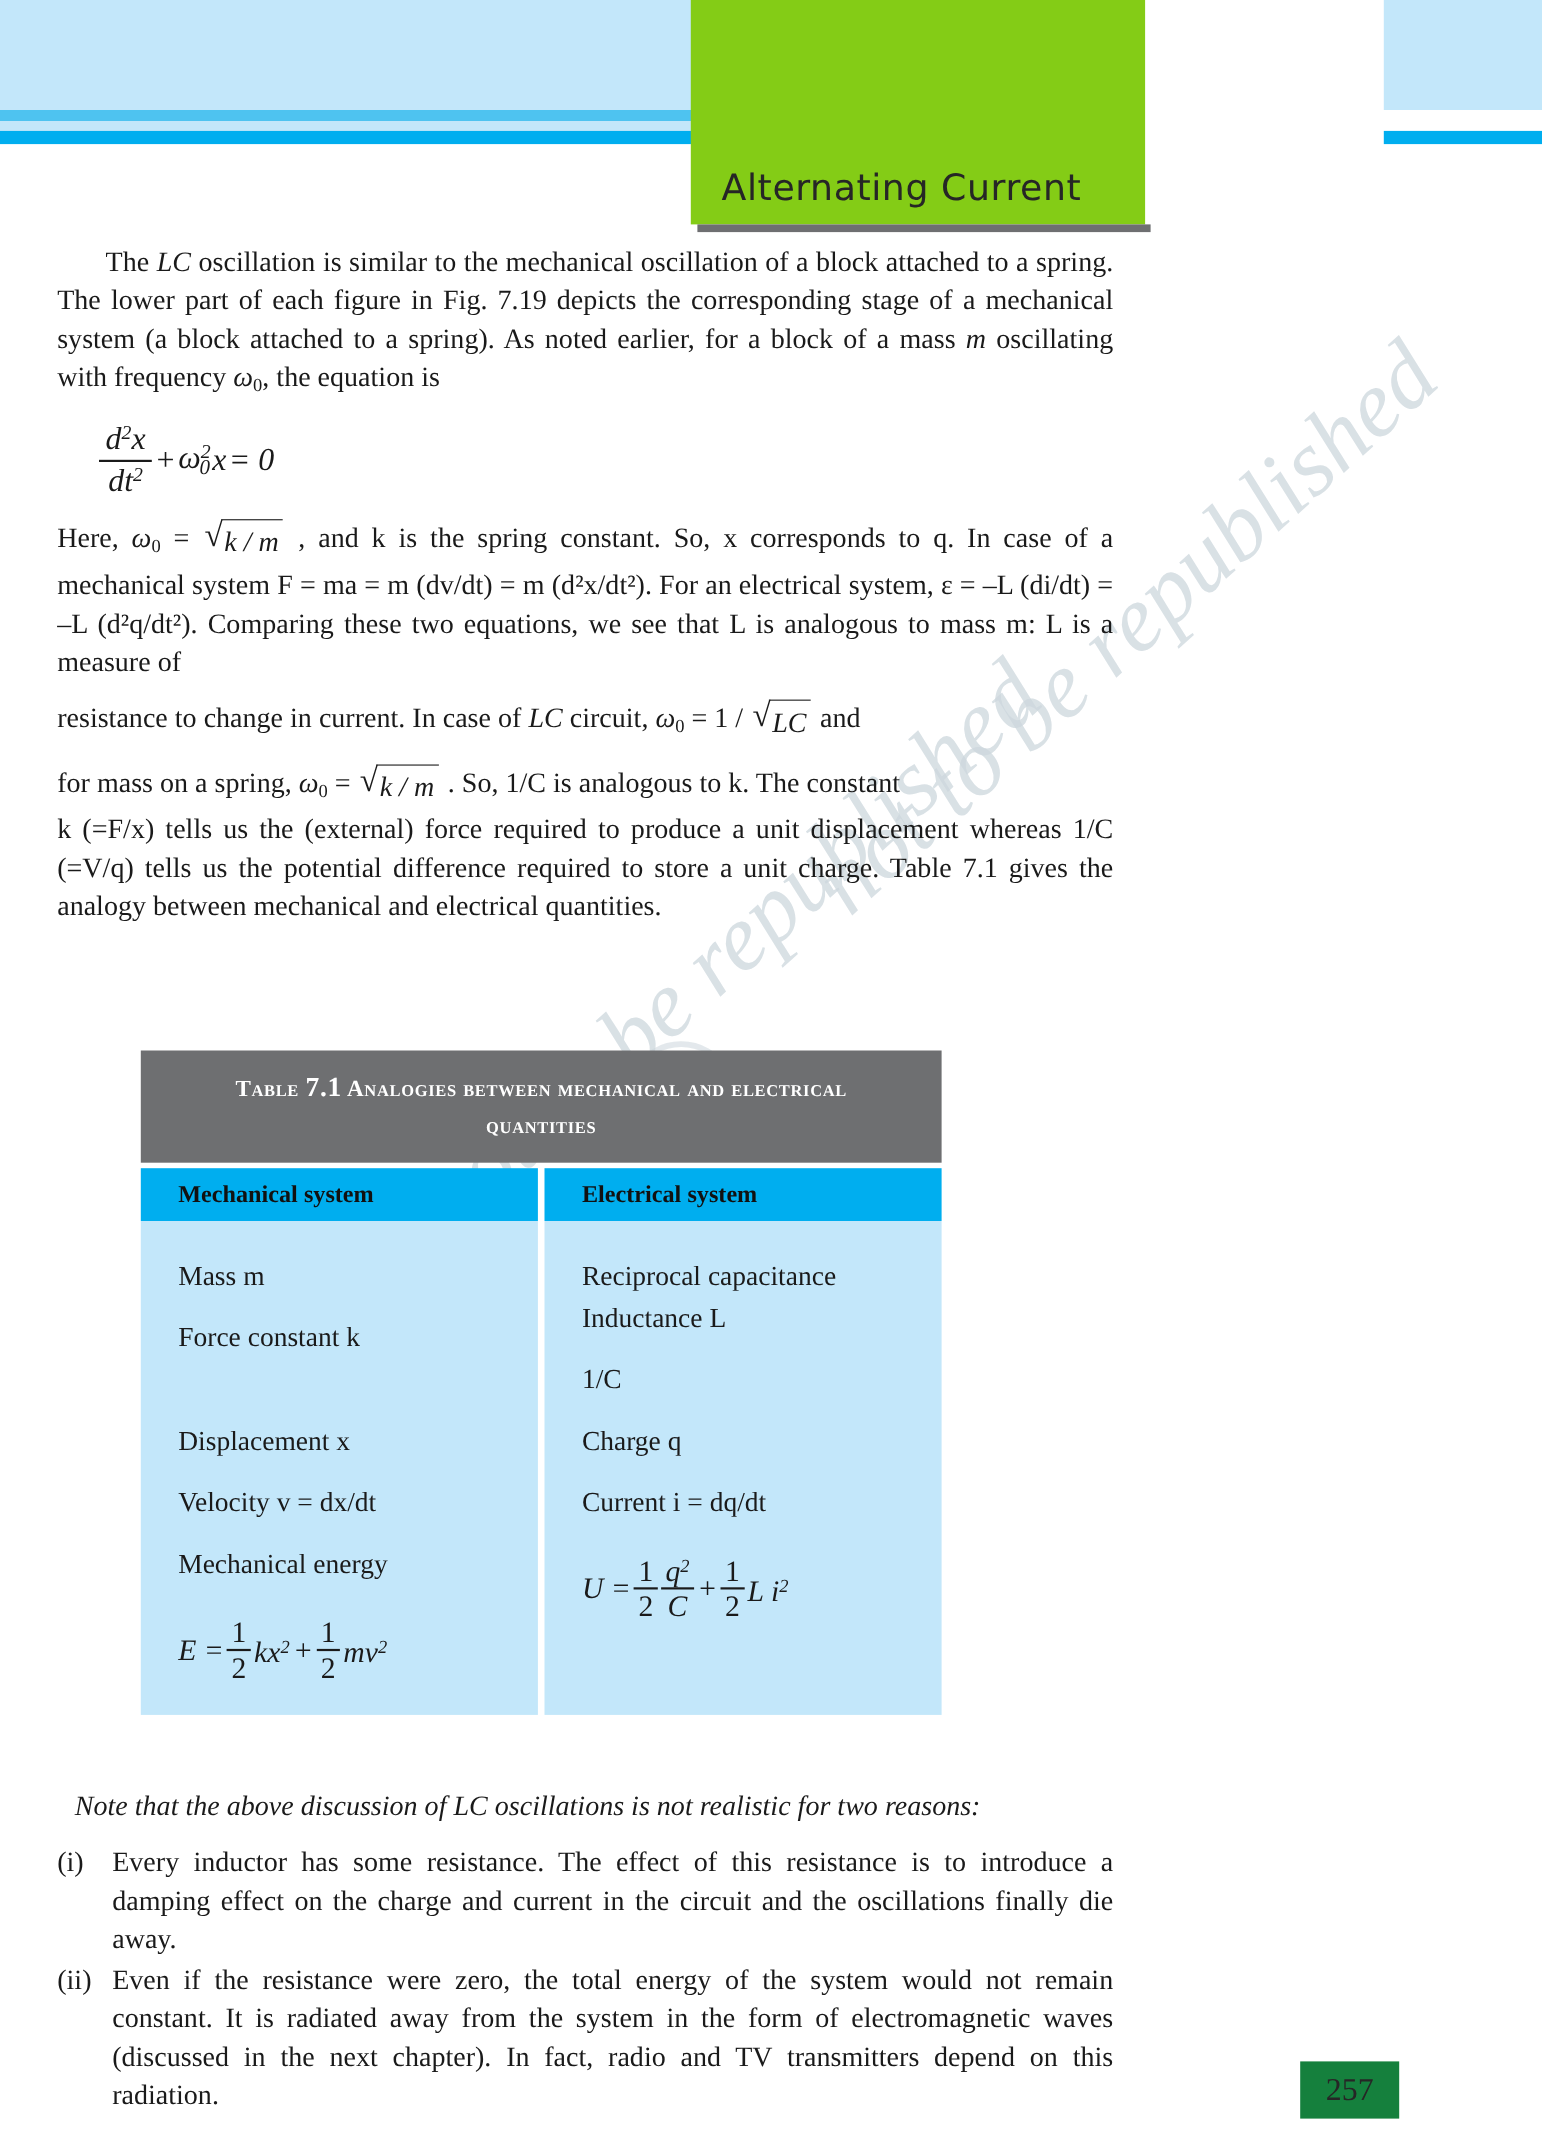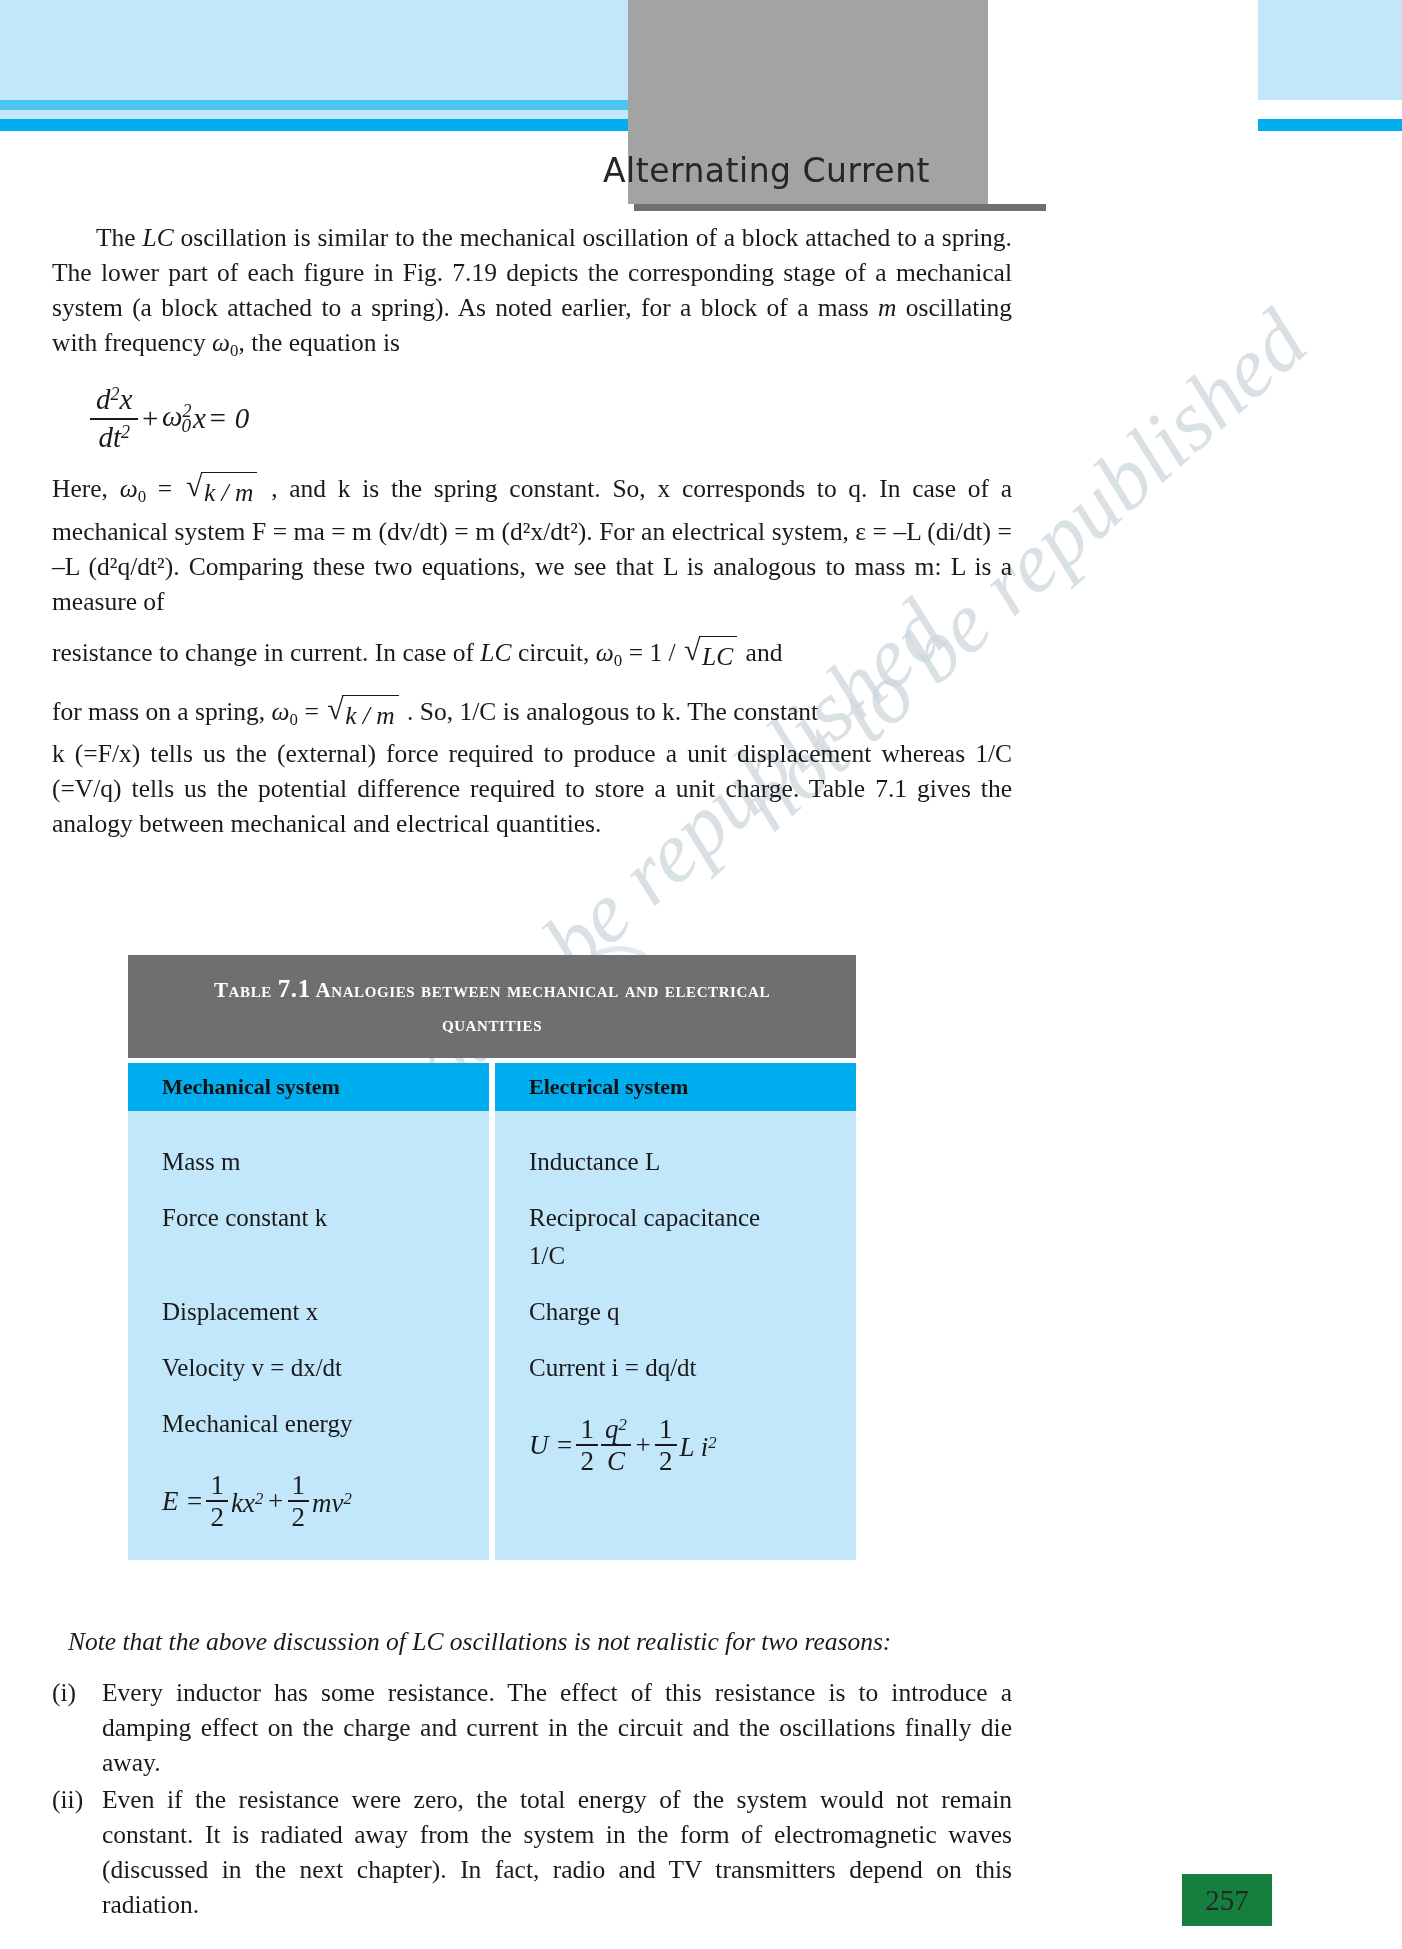--- a/index.html
+++ b/index.html
@@ -52,23 +52,23 @@
     left: 1258px; top: 119px;
     width: 144px; height: 12px;
     background: #00aeef;
   }
 
   
   .runhead {
     position: absolute;
     left: 628px;
     top: 0;
-    width: 360px;
+    width: 413px;
     height: 204px;
-    background: #a3a3a3;
+    background: #84cc16;
     box-sizing: border-box;
   }
   .runhead-shadow {
     position: absolute;
     left: 634px;
     top: 204px;
     width: 412px;
     height: 7px;
     background: #6e6f71;
   }
@@ -341,22 +341,22 @@
         <span>+</span>
         <span class="bigfrac">
             <span class="num">1</span>
             <span class="den">2</span>
           </span>
         <span class="i">m<span style="font-style:italic">v</span><sup>2</sup></span>
       </div>
     </div>
 
     <div class="tc">
+      <div class="row tight"><span>Reciprocal capacitance</span></div>
       <div class="row"><span>Inductance L</span></div>
-      <div class="row tight"><span>Reciprocal capacitance</span></div>
       <div class="row"><span>1/C</span></div>
       <div class="row"><span>Charge q</span></div>
       <div class="row"><span>Current i = dq/dt</span></div>
       <div class="eqrow">
         <span class="i">U =</span>
         <span class="bigfrac">
             <span class="num">1</span>
             <span class="den">2</span>
           </span>
         <span class="bigfrac">

